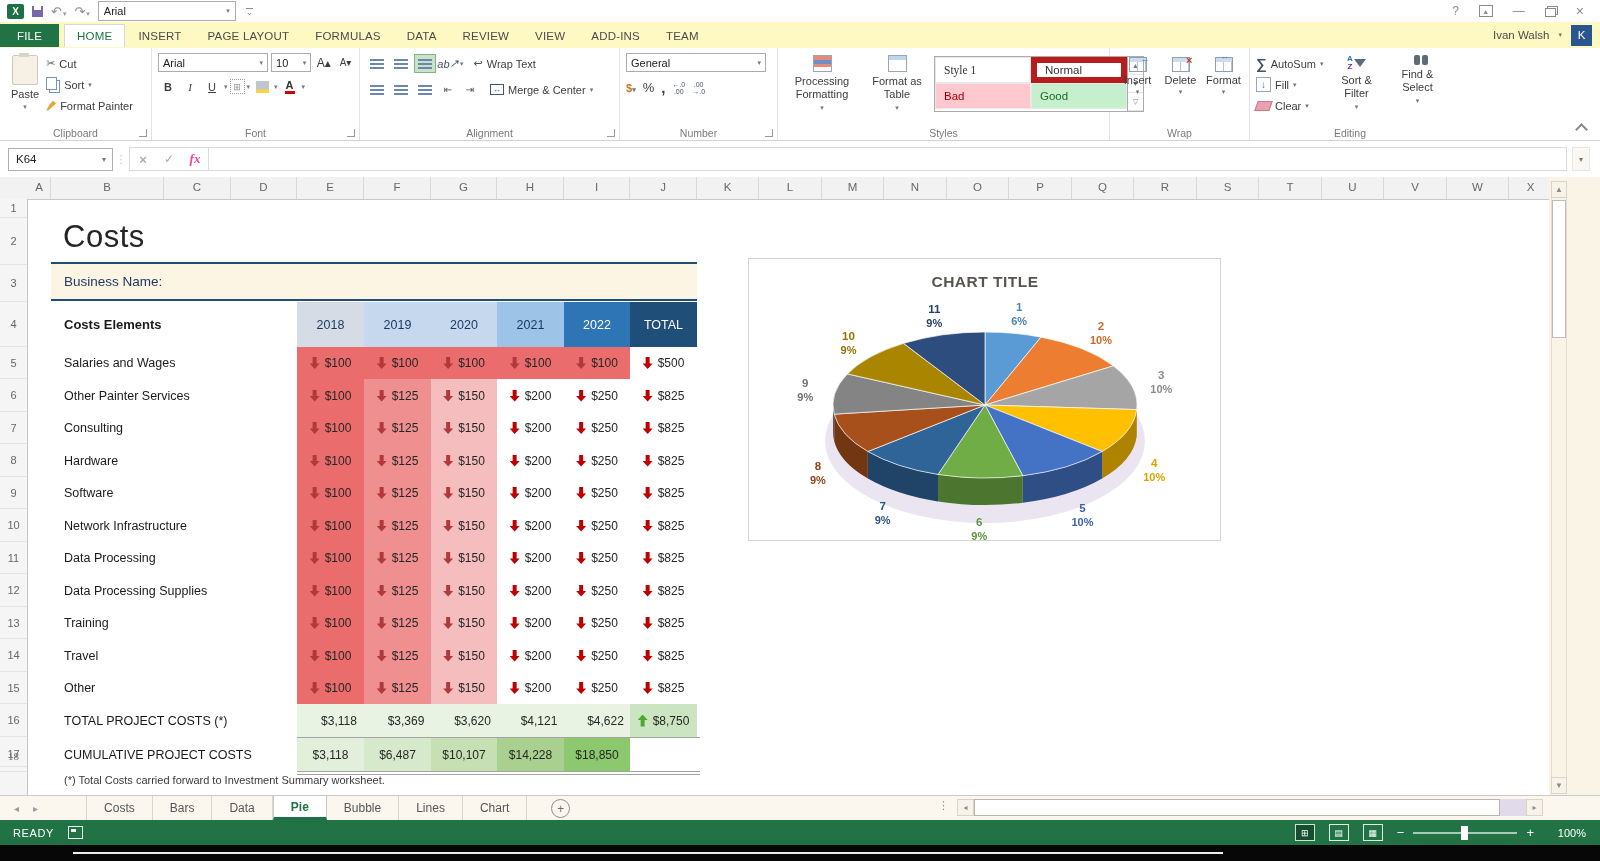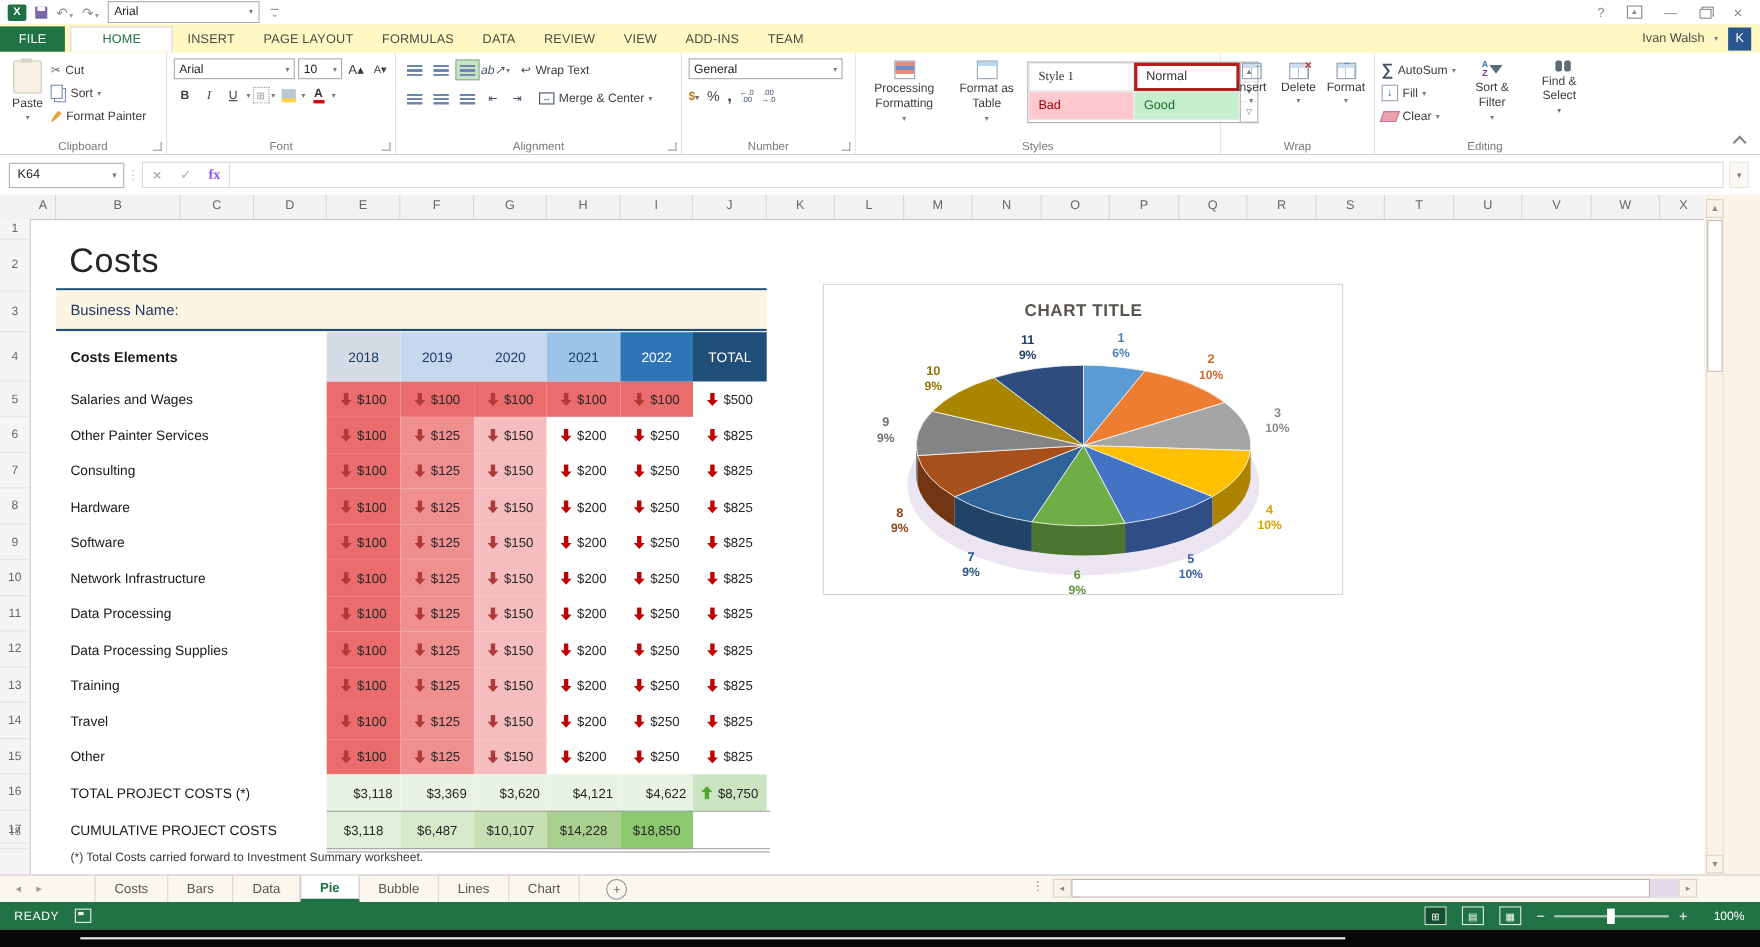--- a/index.html
+++ b/index.html
@@ -18,21 +18,21 @@
          display:flex;align-items:center;justify-content:space-between;padding:0 5px}
   .qmore{color:#8f8f8f;font-size:9px;border-top:1px solid #8f8f8f;line-height:6px;margin-left:2px}
   .wintitle{position:absolute;left:0;right:0;top:4px;text-align:center;font-size:12px;color:#A5A29C;pointer-events:none}
   .winctl{margin-left:auto;display:flex;align-items:center;gap:20px;padding-right:16px;color:#8A8A8A;font-size:12px}
   .ricon{width:12px;height:10px;border:1px solid #8a8a8a;font-size:7px;color:#8a8a8a;display:flex;align-items:center;justify-content:center}
   .resticon{width:9px;height:7px;border:1px solid #8a8a8a;box-shadow:2px -2px 0 -1px #fff,2px -2px 0 0 #8a8a8a;margin-top:2px}
   
   .tabsrow{position:absolute;left:0;top:22px;right:0;height:26px;background:#fef9c3;display:flex;align-items:center}
   .rtab{padding:6px 13px 5px;font-size:11.5px;color:#4B4B4B;letter-spacing:.2px}
   .rtab.file{background:#217346;color:#fff;padding:6px 17px 5px;margin-right:5px}
-  .rtab.active{color:#217346;background:#fff;border:1px solid #D8D8D8;border-bottom:none;padding:5px 28px 5px}
+  .rtab.active{color:#217346;background:#fff;border:1px solid #D8D8D8;border-bottom:none;padding:5px 12px 5px}
   .account{margin-left:auto;display:flex;align-items:center;gap:9px;padding-right:8px;font-size:11.5px;color:#4a4a4a}
   .avatar{width:21px;height:21px;background:#2A5690;color:#fff;display:flex;align-items:center;justify-content:center;font-size:11.5px}
   
   .ribbon{position:absolute;left:0;top:48px;right:0;height:92px;background:#fff;border-bottom:1px solid #D2D2D2;display:flex;font-size:11px}
   .rgroup{position:relative;border-right:1px solid #E3E3E3;box-sizing:border-box;padding:5px 4px 15px 6px;flex-shrink:0}
   .rg-label{position:absolute;bottom:1px;left:0;right:0;text-align:center;font-size:10.5px;color:#7A7A7A}
   .launcher{position:absolute;right:4px;bottom:3px;width:7px;height:7px;border-right:1px solid #9a9a9a;border-bottom:1px solid #9a9a9a}
   .bigbtn{display:flex;flex-direction:column;align-items:center;justify-content:flex-start;gap:3px;padding:2px 5px;color:#3d3d3d;text-align:center}
   .smallrow{display:flex;align-items:center;gap:4px;height:21px;color:#3d3d3d;white-space:nowrap}
   .combo{border:1px solid #ABABAB;background:#fff;height:19px;display:flex;align-items:center;justify-content:space-between;padding:0 4px;box-sizing:border-box;font-size:11px;color:#222}
@@ -50,21 +50,21 @@
   .al{width:14px;height:10px}
   .al-b{background:repeating-linear-gradient(#6d86ad 0 2px,transparent 2px 4px)}
   .alignbtn{width:22px;height:19px;display:flex;align-items:center;justify-content:center}
   .alignbtn.sel{background:#C9E2C8;border:1px solid #86B386;box-sizing:border-box}
   .icon-fill{width:13px;height:12px;background:linear-gradient(#BFC6CE 0 8px,#FFD23E 9px 12px)}
   .icon-fontcolor{font-weight:bold;font-size:11px;color:#333;border-bottom:3px solid #D40000;line-height:11px;padding:0 1px}
   .twoline{font-size:11px;line-height:13px;text-align:center;color:#3d3d3d}
   .gallery{display:grid;grid-template-columns:96px 96px;grid-template-rows:26px 26px;border:1px solid #ABABAB;background:#fff;margin-top:3px}
   .gcell{display:flex;align-items:center;padding-left:8px;font-size:11.5px;border:1px solid #E8E8E8;box-sizing:border-box;color:#333}
   .gcell.style1{font-family:"Liberation Serif",serif}
-  .gcell.normal{border:3px solid #b91c1c}
+  .gcell.normal{border:6px solid #b91c1c}
   .gcell.bad{background:#FFC7CE;color:#9C0006}
   .gcell.good{background:#C6EFCE;color:#1E6B28}
   .galarrows{display:flex;flex-direction:column;border:1px solid #ABABAB;border-left:none;margin-top:3px}
   .galarrows span{width:15px;height:17px;display:flex;align-items:center;justify-content:center;font-size:7px;color:#777;border-bottom:1px solid #E3E3E3}
   .cellbtn{display:flex;flex-direction:column;align-items:center;gap:2px;width:44px;padding-top:4px;color:#3d3d3d}
   .collapse{position:absolute;right:14px;bottom:6px;width:7px;height:7px;border-left:2px solid #888;border-top:2px solid #888;transform:rotate(45deg)}
   .sigma{font-size:15px;color:#44546A;font-weight:bold}
   .icon-fillbox{width:13px;height:13px;border:1px solid #9AA7BA;color:#2E75B6;font-size:10px;display:flex;align-items:center;justify-content:center;font-weight:bold}
   .icon-clear{width:13px;height:8px;background:#E9A0B0;transform:skewX(-20deg);border:1px solid #C97A8C}
   .sortAZ{display:flex;align-items:center;gap:1px}
@@ -75,21 +75,21 @@
   .decbtn{font-size:7px;line-height:7px;color:#44546A;text-align:center;white-space:pre}
   
   .fbar{position:absolute;left:0;top:141px;right:0;height:36px;background:#fff;display:flex;align-items:center}
   .namebox{margin-left:8px;width:96px;height:21px;border:1px solid #B0B0B0;display:flex;align-items:center;justify-content:space-between;font-size:11.5px;color:#222;padding-left:7px;background:#fff}
   .nbcaret{width:16px;text-align:center;color:#777;font-size:8px}
   .fsep{width:16px;text-align:center;color:#C2C2C2;font-size:11px}
   .fxbox{display:flex;align-items:center;border:1px solid #DADADA;height:22px;background:#fff}
   .fxbox span{width:26px;text-align:center}
   .fx-x{color:#ABABAB;font-size:13px;font-weight:bold}
   .fx-ok{color:#ABABAB;font-size:12px}
-  .fx-fx{font-family:"Liberation Serif",serif;font-weight:bold;color:#8b5cf6;font-size:13px}
+  .fx-fx{font-family:"Liberation Serif",serif;font-style:italic;font-weight:bold;color:#ec4899;font-size:13px}
   .finput{flex:1;height:22px;border:1px solid #DADADA;border-left:none;background:#fff;margin-right:5px}
   .fexpand{width:16px;height:22px;display:flex;align-items:center;justify-content:center;color:#777;font-size:8px;border:1px solid #E6E6E6;margin-right:10px;background:#FBF8F1}
   
   .sheetbg{position:absolute;left:28px;top:199px;width:1521px;height:596px;background:#fff}
   .rightbg{position:absolute;left:1549px;top:177px;width:51px;height:618px;background:#FAF4E6}
   .corner{position:absolute;left:0;top:177px;width:28px;height:22px;background:#F2F2F2;border-right:1px solid #C8C8C8;border-bottom:1px solid #C8C8C8;box-sizing:border-box}
   .corner:after{content:"";position:absolute;right:2px;bottom:2px;border-left:9px solid transparent;border-bottom:9px solid #CDCDCD}
   .ch{position:absolute;top:0;height:22px;line-height:21px;text-align:center;font-size:11.5px;color:#676767;border-right:1px solid #D8D8D8;box-sizing:border-box}
   .colheads{position:absolute;left:0;top:177px;right:51px;height:22px;background:#F2F2F2;border-bottom:1px solid #C8C8C8;overflow:hidden}
   .rowheads{position:absolute;left:0;top:199px;width:28px;height:596px;background:#F5F5F5;border-right:1px solid #C8C8C8;box-sizing:border-box;overflow:hidden}

